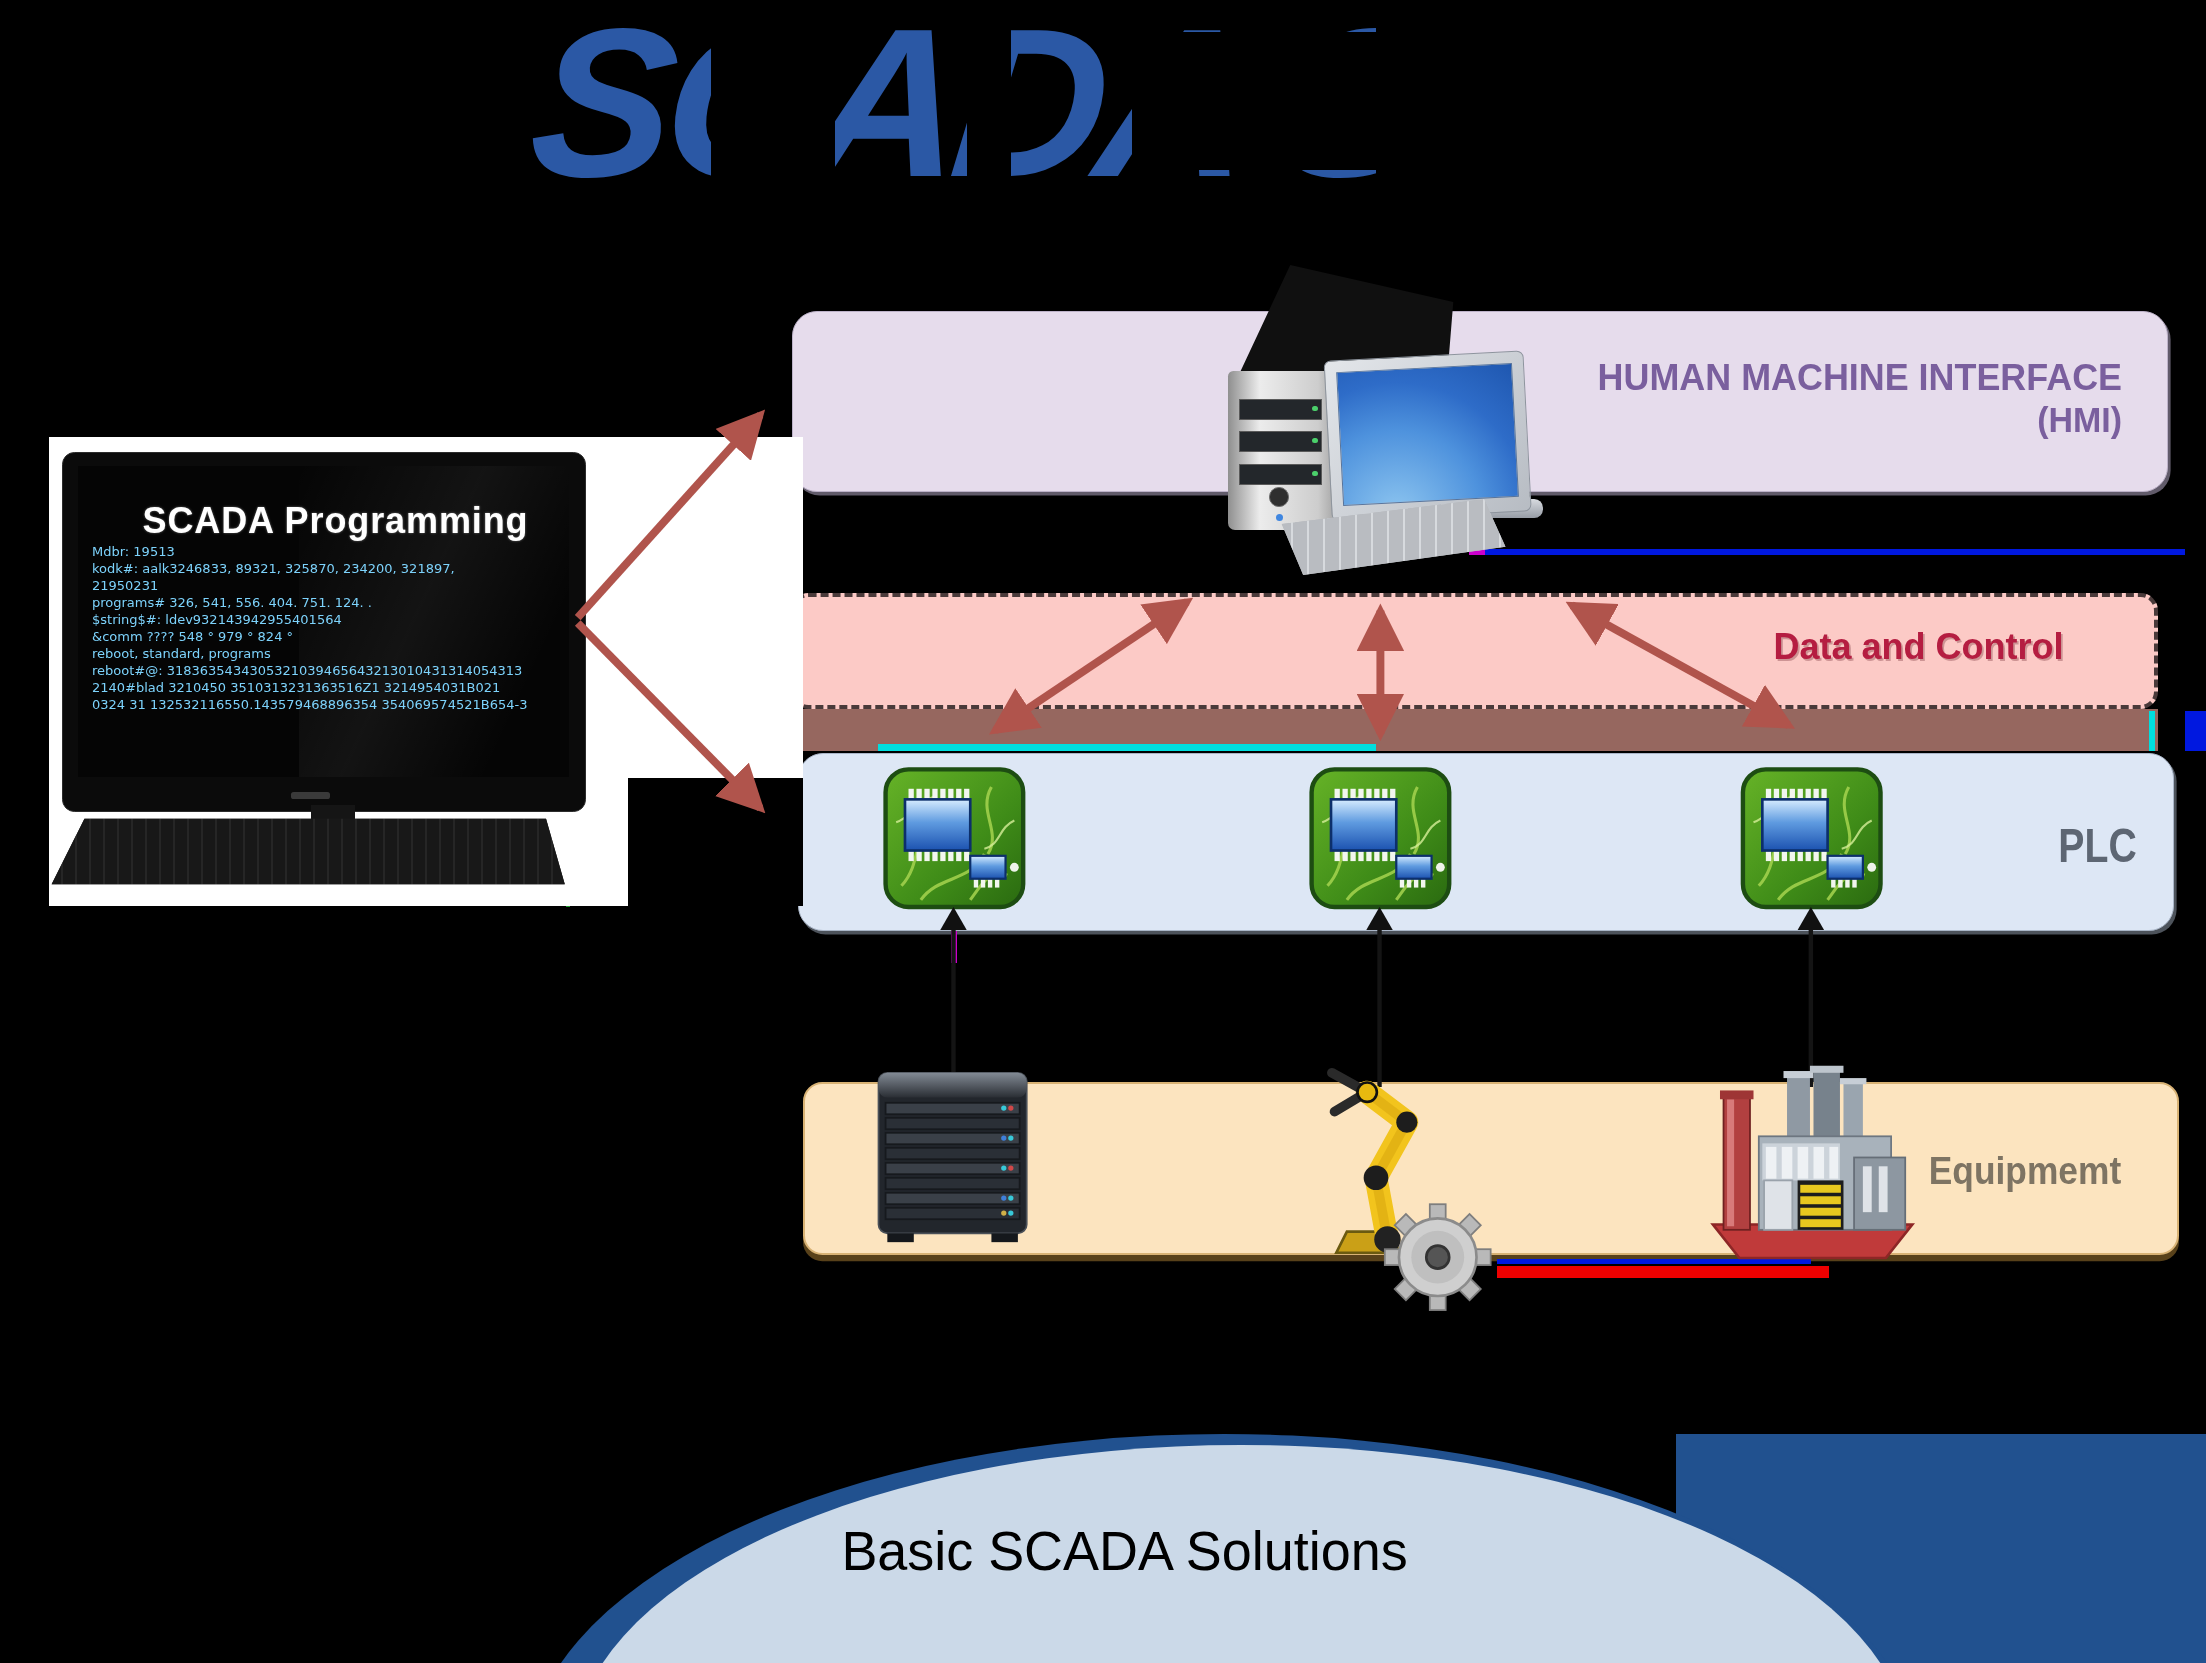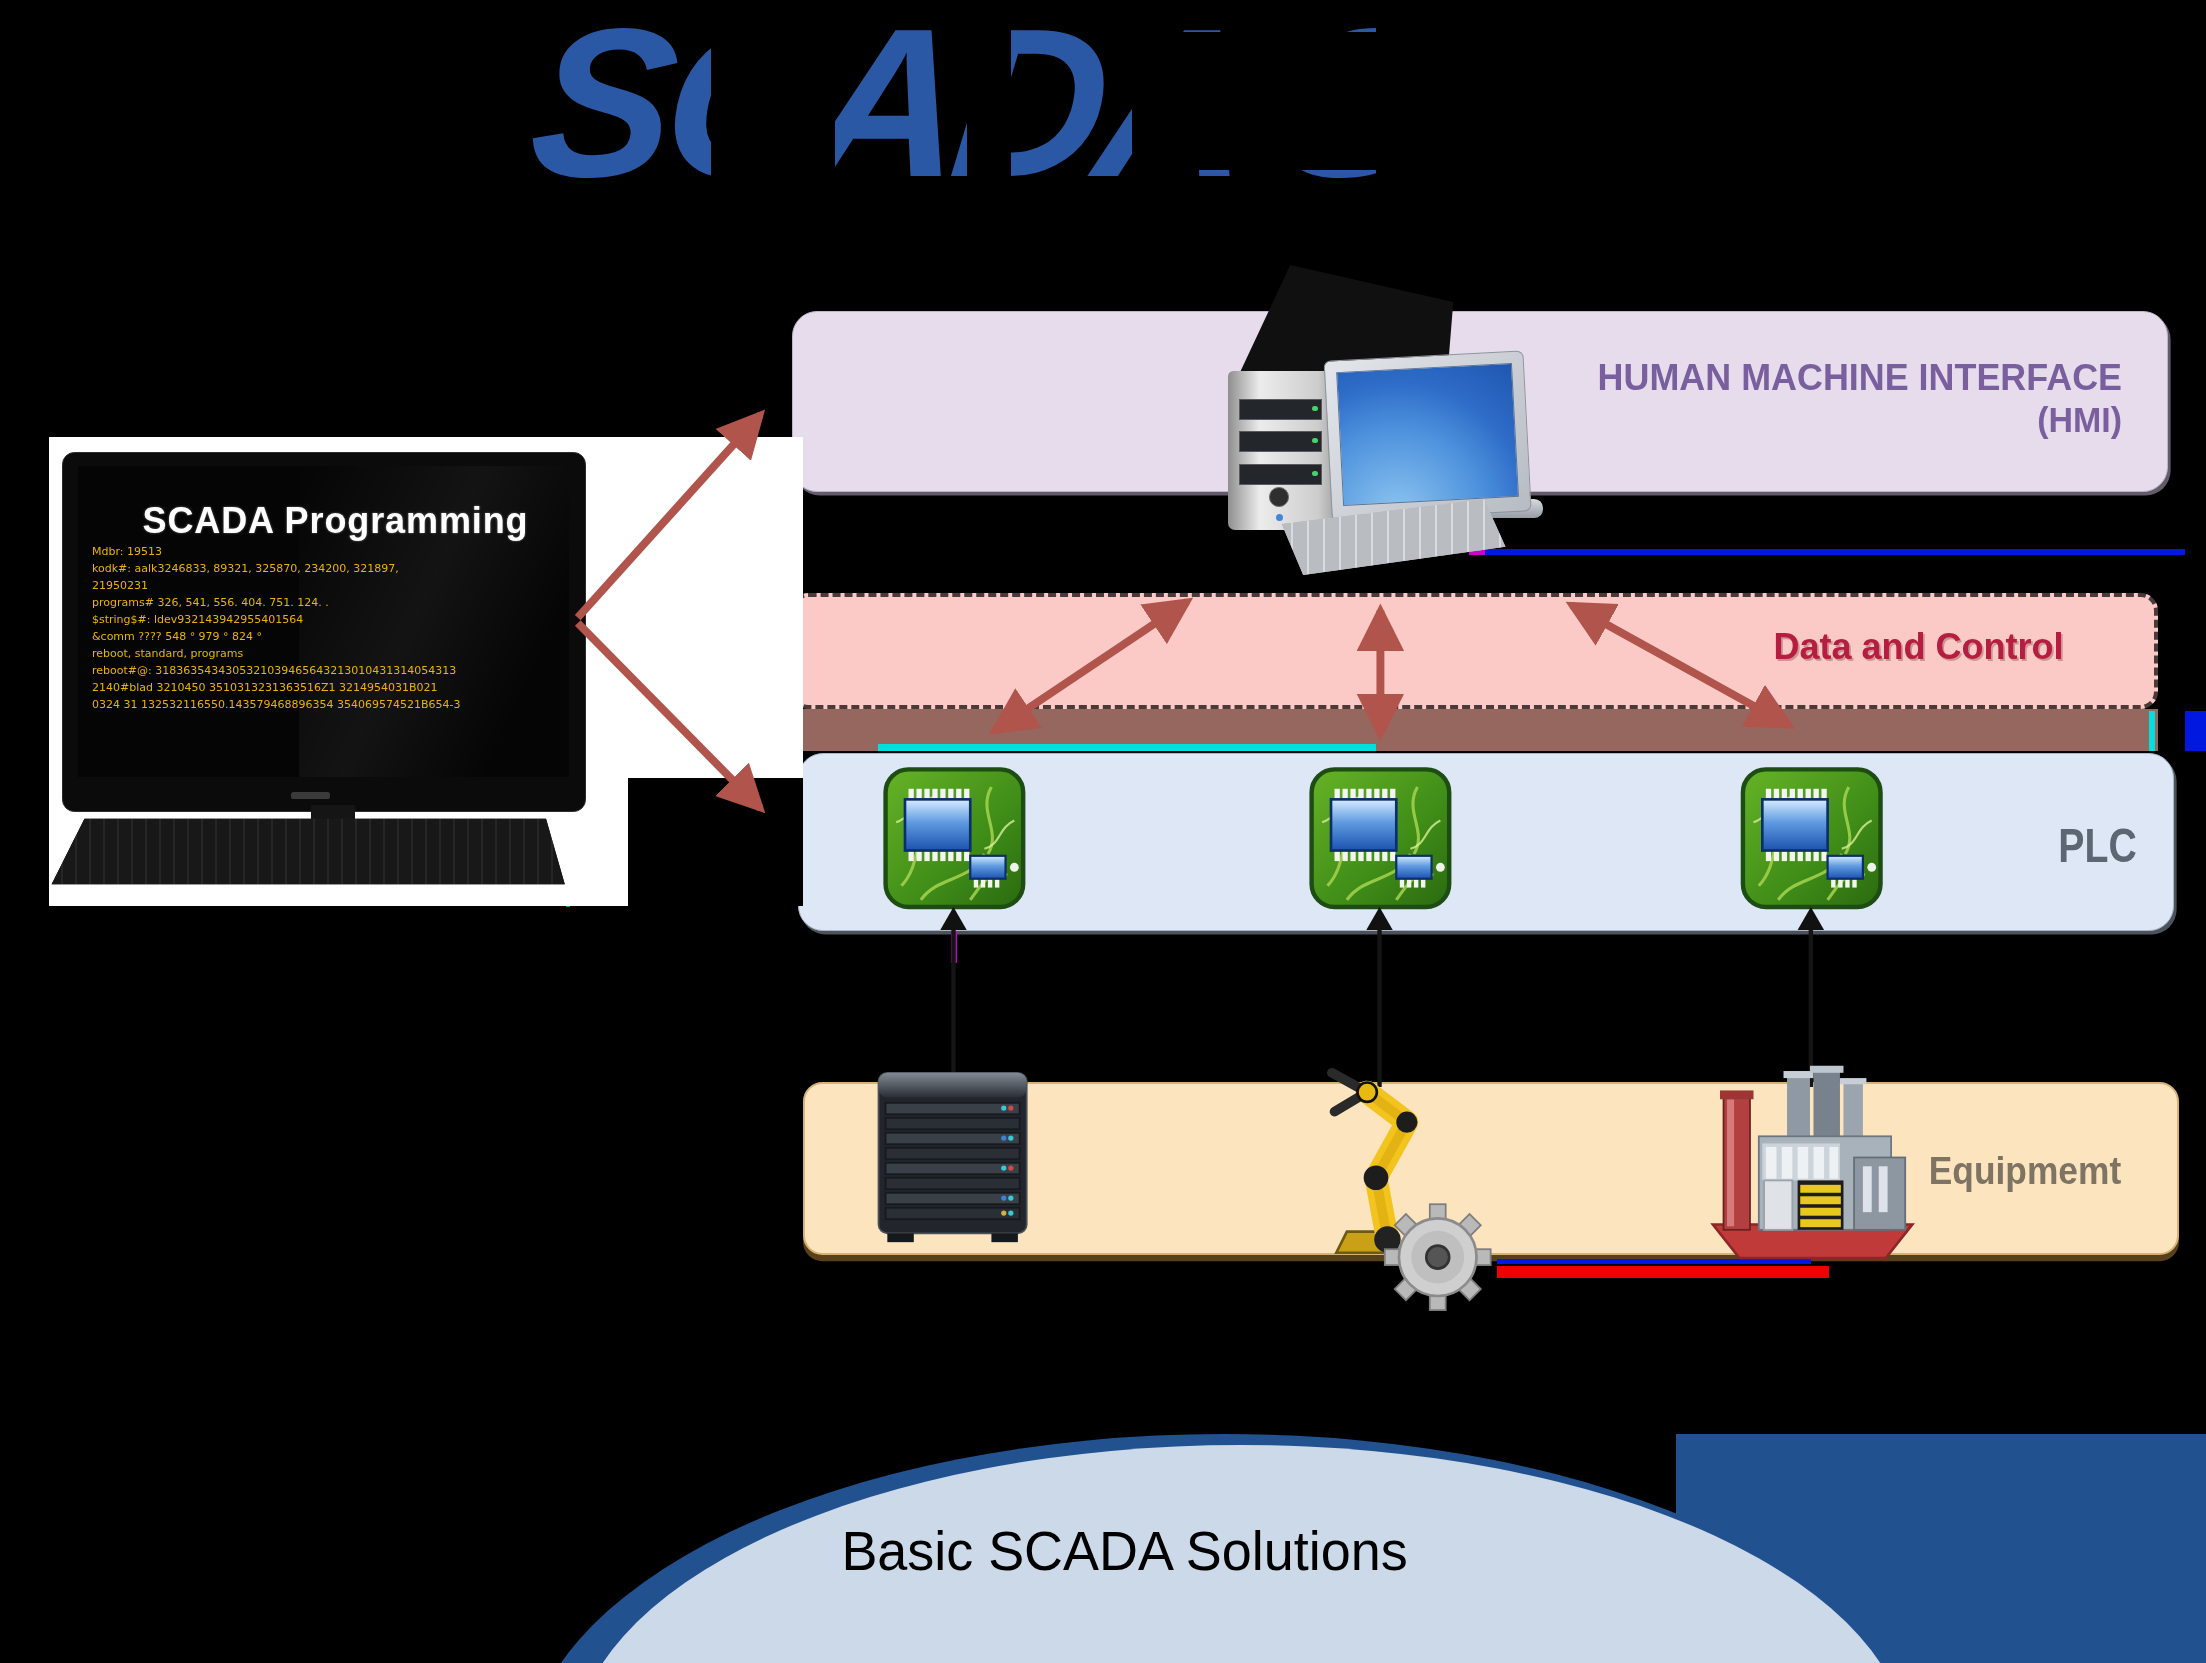--- a/index.html
+++ b/index.html
@@ -35,21 +35,21 @@
   
   #photo-bg{left:49px;top:437px;width:754px;height:469px;background:#fff;}
   #photo-dark-corner{left:628px;top:778px;width:175px;height:128px;background:#000;}
   #left-monitor{left:62px;top:452px;width:522px;height:358px;background:#0b0b0b;
     border-radius:12.4px;border:1.8px solid #2c2c2c;}
   #left-screen{left:78px;top:466px;width:491px;height:311px;background:#050505;overflow:hidden;}
   #left-screen:after{content:"";position:absolute;left:45%;top:0;width:55%;height:100%;
     background:linear-gradient(115deg,rgba(255,255,255,0) 0%,rgba(255,255,255,.06) 45%,rgba(255,255,255,0) 80%);}
   #screen-heading{left:106px;top:482px;width:459px;text-align:center;color:#fff;font-size:36px;
     font-weight:bold;letter-spacing:0.9px;text-shadow:0 0 2.6px rgba(255,255,255,.4);margin-top:18px;}
-  #screen-code{left:92px;top:543px;width:481px;color:#eab308;font-size:11px;line-height:17px;
+  #screen-code{left:92px;top:543px;width:481px;color:#7dd3fc;font-size:13px;line-height:17px;
     font-family:"DejaVu Sans",sans-serif;}
   #monitor-brand{left:291px;top:792px;width:39px;height:7px;background:#3a3a3a;border-radius:2.6px;}
   #monitor-stand{left:311px;top:805px;width:44px;height:37px;background:#151515;}
   #monitor-base{left:234px;top:831px;width:203px;height:48px;border-radius:50%;
     background:radial-gradient(ellipse at 50% 35%,#3d3d3d,#0a0a0a 70%);}
   #left-keyboard{left:49px;top:816px;width:521px;height:71px;
     clip-path:polygon(6.8% 4%,95.4% 4%,99% 96%,0.5% 96%);
     background:repeating-linear-gradient(90deg,#181818 0 12.4px,#262626 12.4px 14px),
                repeating-linear-gradient(0deg,#141414 0 10.6px,#2a2a2a 10.6px 12.4px);}
   

